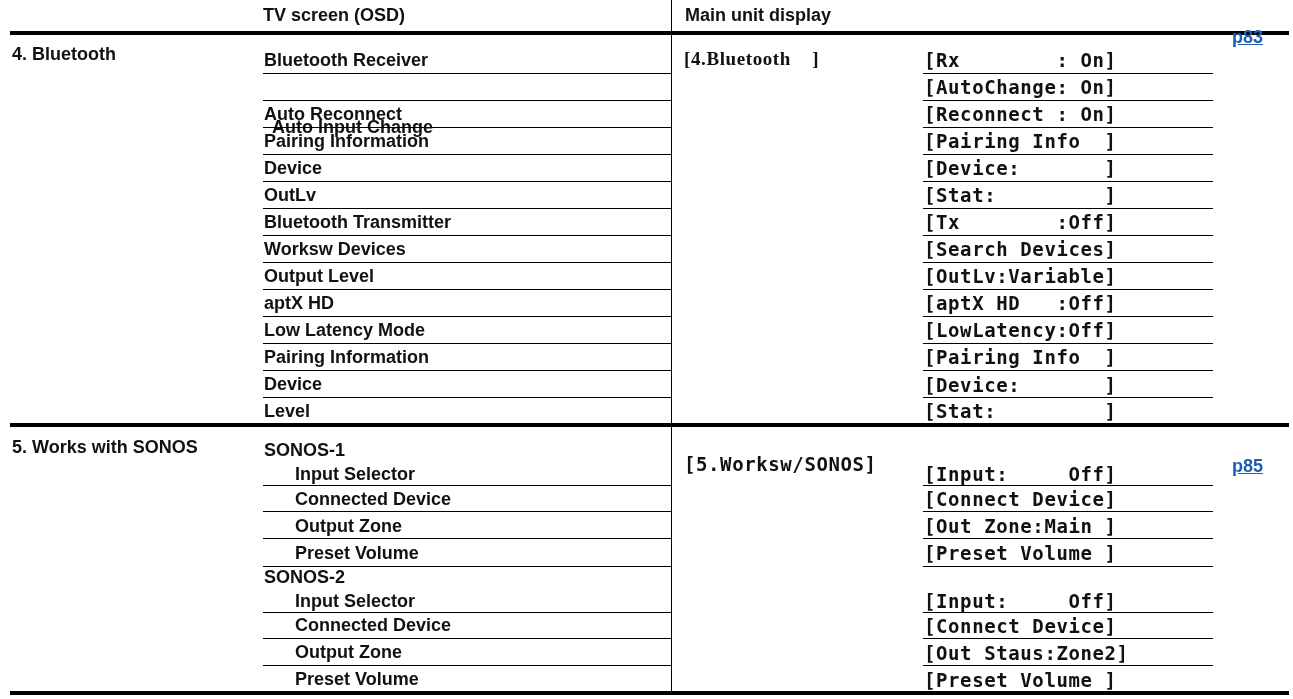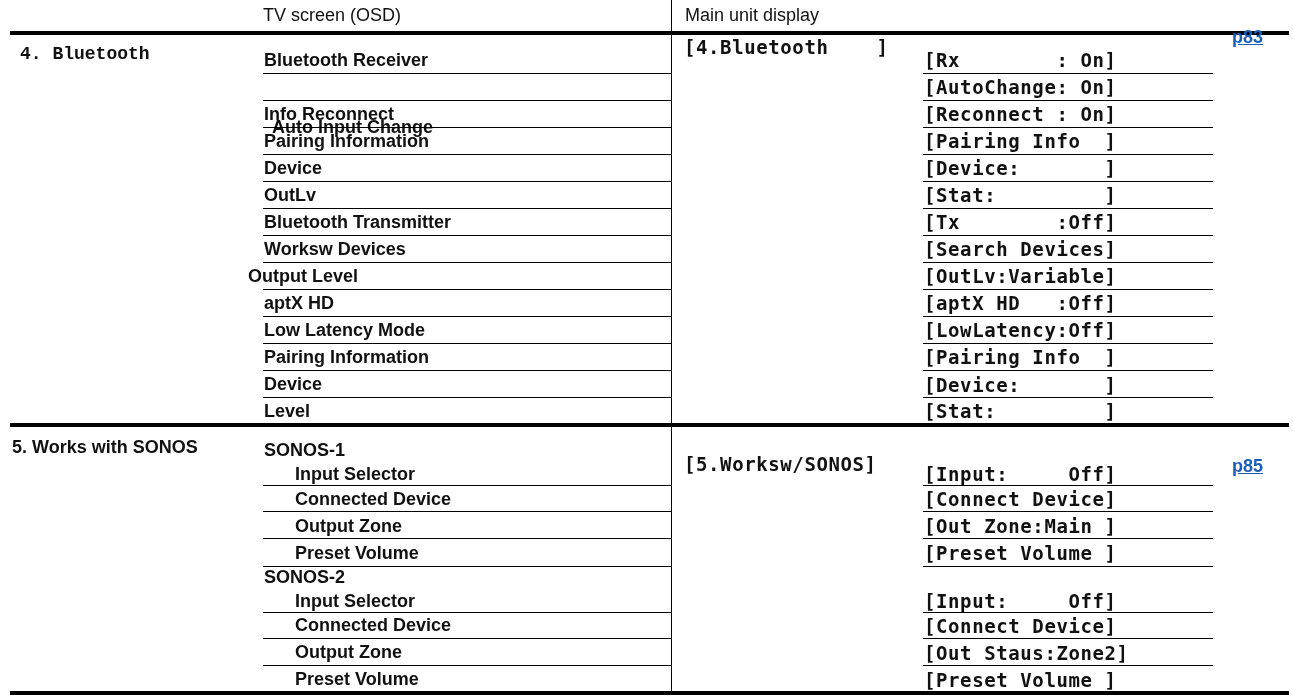--- a/index.html
+++ b/index.html
@@ -1,54 +1,54 @@
 <!DOCTYPE html>
 <html><head>
 <meta charset="utf-8">
 <style>
   html, body { margin: 0; padding: 0; background: #ffffff; }
   body { width: 1293px; height: 699px; position: relative; overflow: hidden; color: #111; }
   .abs { position: absolute; }
-  .hdr { font-family: "Liberation Sans", sans-serif; font-weight: normal; font-size: 18px; line-height: 22px; white-space: nowrap; }
+  .hdr { font-family: "Liberation Sans", sans-serif; font-weight: bold; font-size: 18px; line-height: 22px; white-space: nowrap; }
   .sec { font-family: "Liberation Sans", sans-serif; font-weight: bold; font-size: 18px; line-height: 22px; white-space: nowrap; }
   .osd { font-family: "Liberation Sans", sans-serif; font-weight: bold; font-size: 18px; line-height: 22px; white-space: nowrap; }
   .mono { font-family: "DejaVu Sans Mono", monospace; font-weight: bold; font-size: 19px; line-height: 22px; white-space: pre; letter-spacing: 0.6px; }
   .link { font-family: "Liberation Sans", sans-serif; font-weight: bold; font-size: 18px; line-height: 22px; color: #1a5fb4; text-decoration: underline; cursor: pointer; }
   .thick { position: absolute; height: 4px; background: #000; left: 10px; width: 1279px; }
   .vline { position: absolute; width: 1px; background: #000; left: 671px; top: 0; height: 693px; }
   .hl { position: absolute; height: 1px; background: #000; }
   .hl-l { left: 263px; width: 408px; }
   .hl-r { left: 923px; width: 290px; }
 </style>
 </head>
 <body>
 
 <div class="abs hdr" style="left:263px; top:4px;">TV screen (OSD)</div>
 <div class="abs hdr" style="left:685px; top:4px;">Main unit display</div>
 
 <div class="thick" style="top:31px;"></div>
 <div class="vline"></div>
 
-<div class="abs sec" style="left:20px; top:43px;font-family:Liberation Mono, monospace;">4. Bluetooth</div>
-<div class="abs mono" style="left:684px; top:36px;">[4.Bluetooth    ]</div>
+<div class="abs sec" style="left:12px; top:43px;">4. Bluetooth</div>
+<div class="abs mono" style="left:684px; top:48px;font-family:Liberation Serif, serif;">[4.Bluetooth    ]</div>
 <a class="abs link" style="left:1232px; top:26px;">p83</a>
 
 <div>
 
   <div class="abs osd" style="left:264px; top:49px;">Bluetooth Receiver</div>
   <div class="abs mono" style="left:924px; top:49px;">[Rx        : On]</div>
   <div class="hl hl-l" style="top:73px;"></div>
   <div class="hl hl-r" style="top:73px;"></div>
 
   <div class="abs osd" style="left:272px; top:76px;margin-top:40px;">Auto Input Change</div>
   <div class="abs mono" style="left:924px; top:76px;">[AutoChange: On]</div>
   <div class="hl hl-l" style="top:100px;"></div>
   <div class="hl hl-r" style="top:100px;"></div>
 
-  <div class="abs osd" style="left:264px; top:103px;">Info Reconnect</div>
+  <div class="abs osd" style="left:264px; top:103px;">Auto Reconnect</div>
   <div class="abs mono" style="left:924px; top:103px;">[Reconnect : On]</div>
   <div class="hl hl-l" style="top:127px;"></div>
   <div class="hl hl-r" style="top:127px;"></div>
 
   <div class="abs osd" style="left:264px; top:130px;">Pairing Information</div>
   <div class="abs mono" style="left:924px; top:130px;">[Pairing Info  ]</div>
   <div class="hl hl-l" style="top:154px;"></div>
   <div class="hl hl-r" style="top:154px;"></div>
 
   <div class="abs osd" style="left:264px; top:157px;">Device</div>
@@ -64,21 +64,21 @@
   <div class="abs osd" style="left:264px; top:211px;">Bluetooth Transmitter</div>
   <div class="abs mono" style="left:924px; top:211px;">[Tx        :Off]</div>
   <div class="hl hl-l" style="top:235px;"></div>
   <div class="hl hl-r" style="top:235px;"></div>
 
   <div class="abs osd" style="left:264px; top:238px;">Worksw Devices</div>
   <div class="abs mono" style="left:924px; top:238px;">[Search Devices]</div>
   <div class="hl hl-l" style="top:262px;"></div>
   <div class="hl hl-r" style="top:262px;"></div>
 
-  <div class="abs osd" style="left:248px; top:265px;">Output Level</div>
+  <div class="abs osd" style="left:264px; top:265px;">Output Level</div>
   <div class="abs mono" style="left:924px; top:265px;">[OutLv:Variable]</div>
   <div class="hl hl-l" style="top:289px;"></div>
   <div class="hl hl-r" style="top:289px;"></div>
 
   <div class="abs osd" style="left:264px; top:292px;">aptX HD</div>
   <div class="abs mono" style="left:924px; top:292px;">[aptX HD   :Off]</div>
   <div class="hl hl-l" style="top:316px;"></div>
   <div class="hl hl-r" style="top:316px;"></div>
 
   <div class="abs osd" style="left:264px; top:319px;">Low Latency Mode</div>

